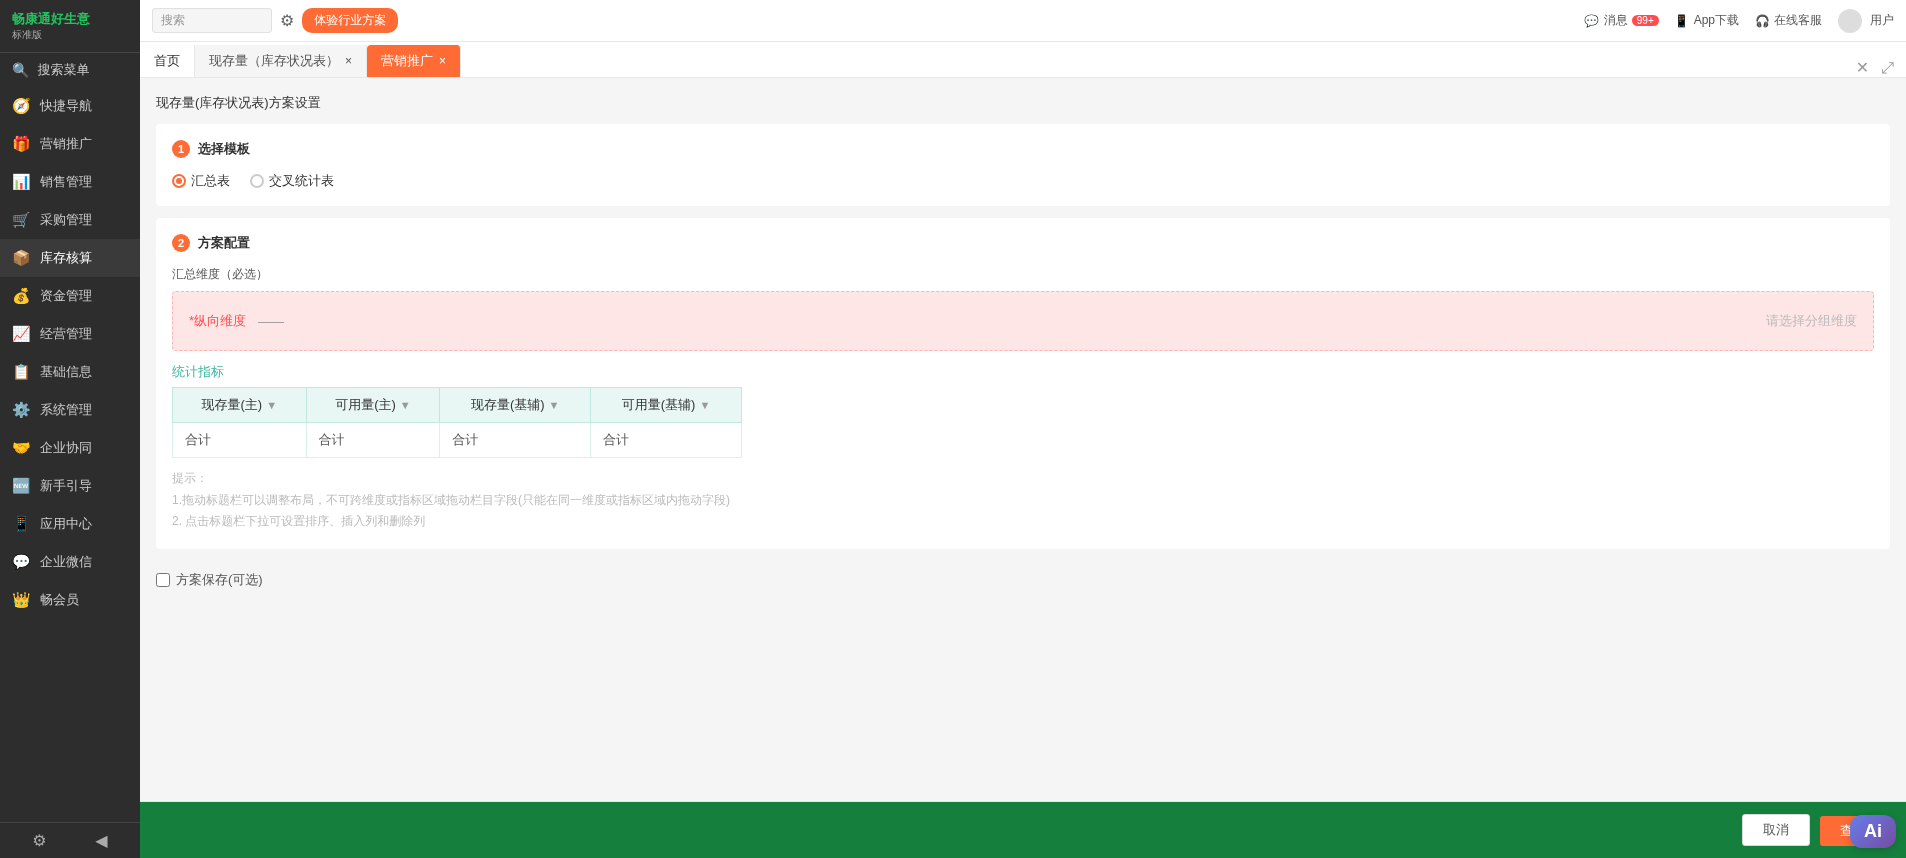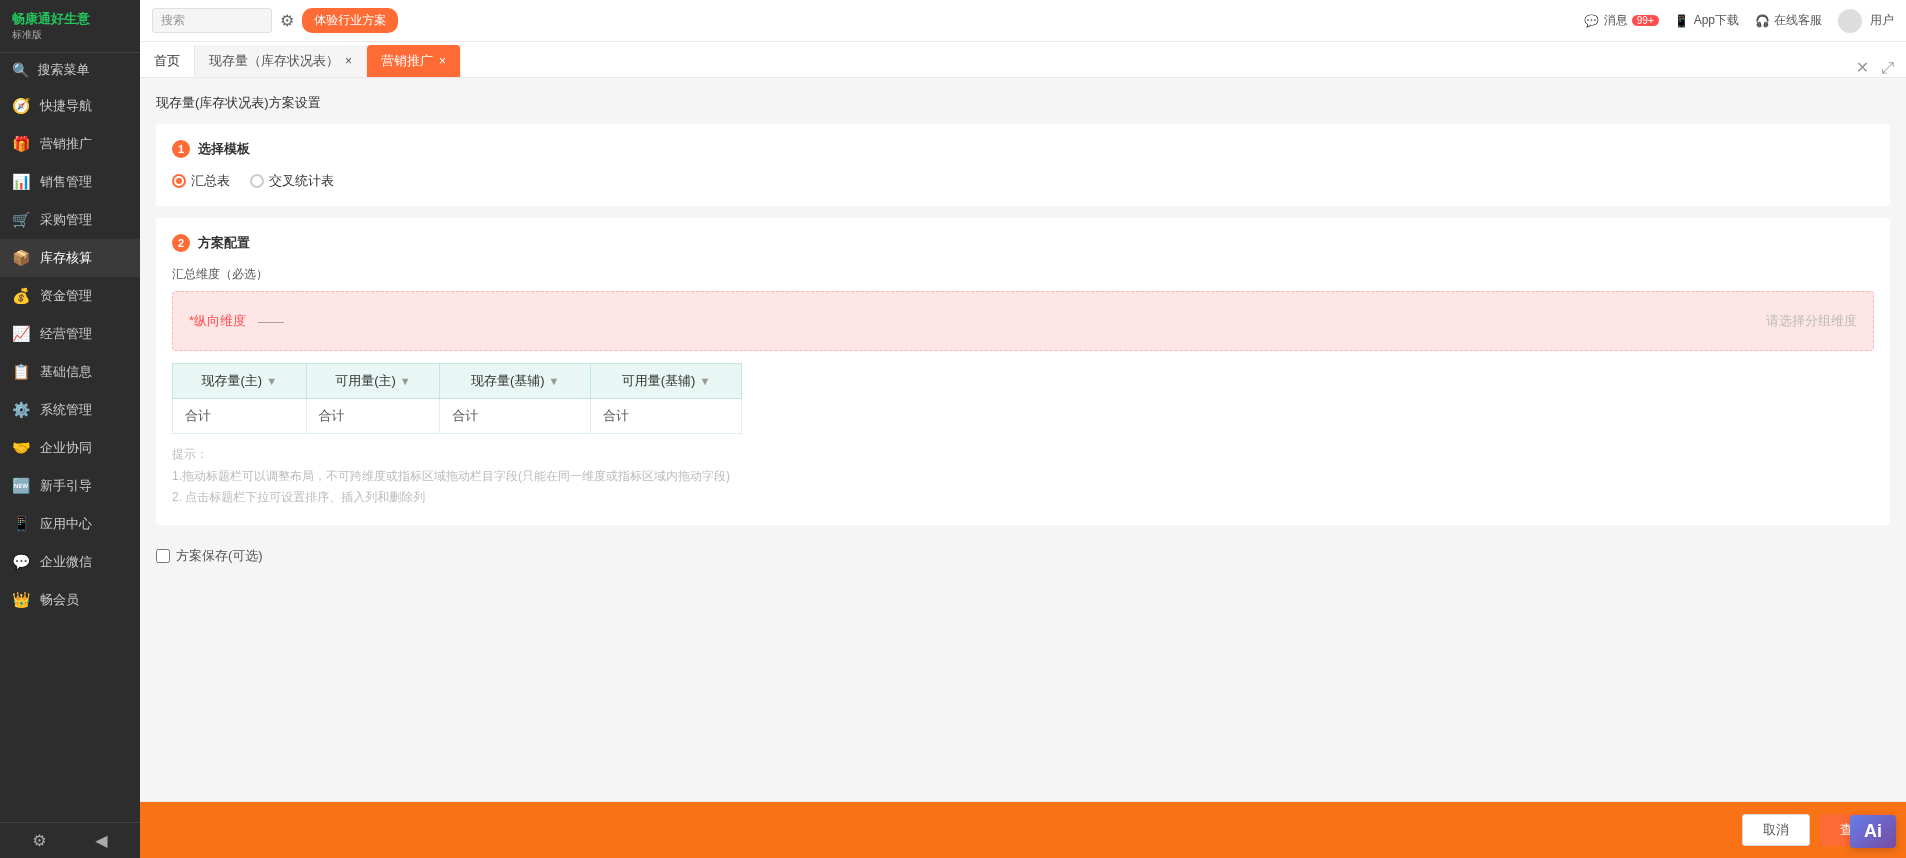--- a/index.html
+++ b/index.html
@@ -195,43 +195,44 @@
 
     
     .save-option {
       display: flex; align-items: center; gap: 6px; margin-top: 10px; font-size: 13px; color: #555;
       padding: 10px 0;
     }
     .save-checkbox { width: 14px; height: 14px; border: 1px solid #ccc; cursor: pointer; }
 
     
     .footer-bar {
-      background: #f97316; border-top: 1px solid #e8e8e8;
+      background: #15803d; border-top: 1px solid #e8e8e8;
       padding: 12px 20px; display: flex; justify-content: flex-end; gap: 10px;
       flex-shrink: 0;
+      align-items: flex-end;
     }
     .btn-cancel {
       border: 1px solid #d9d9d9; background: #fff; color: #555;
       padding: 6px 20px; border-radius: 3px; cursor: pointer; font-size: 13px;
     }
     .btn-query {
       border: none; background: #ff6b35; color: #fff;
       padding: 6px 20px; border-radius: 3px; cursor: pointer; font-size: 13px;
     }
 
     
     .sidebar-nav::-webkit-scrollbar { width: 4px; }
     .sidebar-nav::-webkit-scrollbar-thumb { background: #555; border-radius: 2px; }
     .window-btn { font-size: 16px; color: #999; cursor: pointer; padding: 0 4px; }
 
     
     .ai-badge {
       position: fixed; right: 10px; bottom: 10px;
       background: linear-gradient(135deg, #667eea 0%, #764ba2 100%);
-      color: #fff; border-radius: 4px; padding: 6px 14px;
+      color: #fff; border-radius: 12px; padding: 6px 14px;
       font-size: 18px; font-weight: bold; cursor: pointer;
       box-shadow: 0 2px 8px rgba(0,0,0,0.2);
     }
   </style>
 </head>
 <body>
 
 <div class="sidebar">
   <div class="sidebar-logo">
     <div class="logo-title">畅康通好生意</div>
@@ -388,20 +389,21 @@
       <div class="config-label">汇总维度（必选）</div>
 
       <div class="dimension-box">
         <span class="dimension-required">*纵向维度</span>
         <span class="dimension-line">——</span>
         <span class="dimension-placeholder">请选择分组维度</span>
       </div>
 
 
       <div class="stats-section">
+        <div class="stats-label">统计指标</div>
         <table class="stats-table">
           <thead>
             <tr>
               <th>
                 <div class="col-header">
                   <span>现存量(主)</span>
                   <span class="col-chevron">▼</span>
                 </div>
               </th>
               <th>

